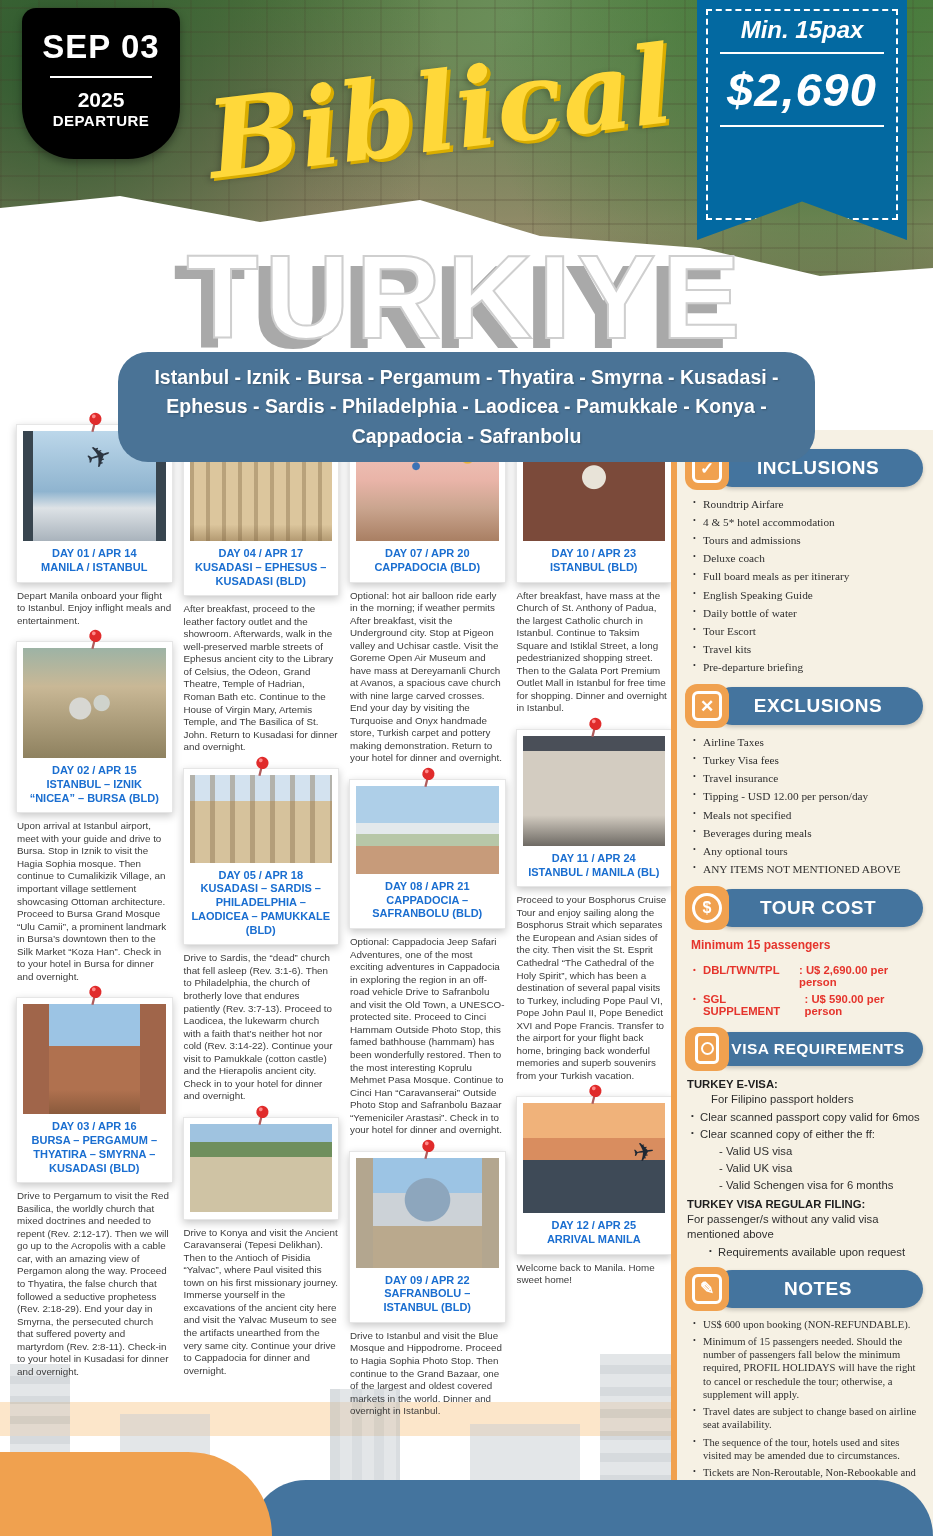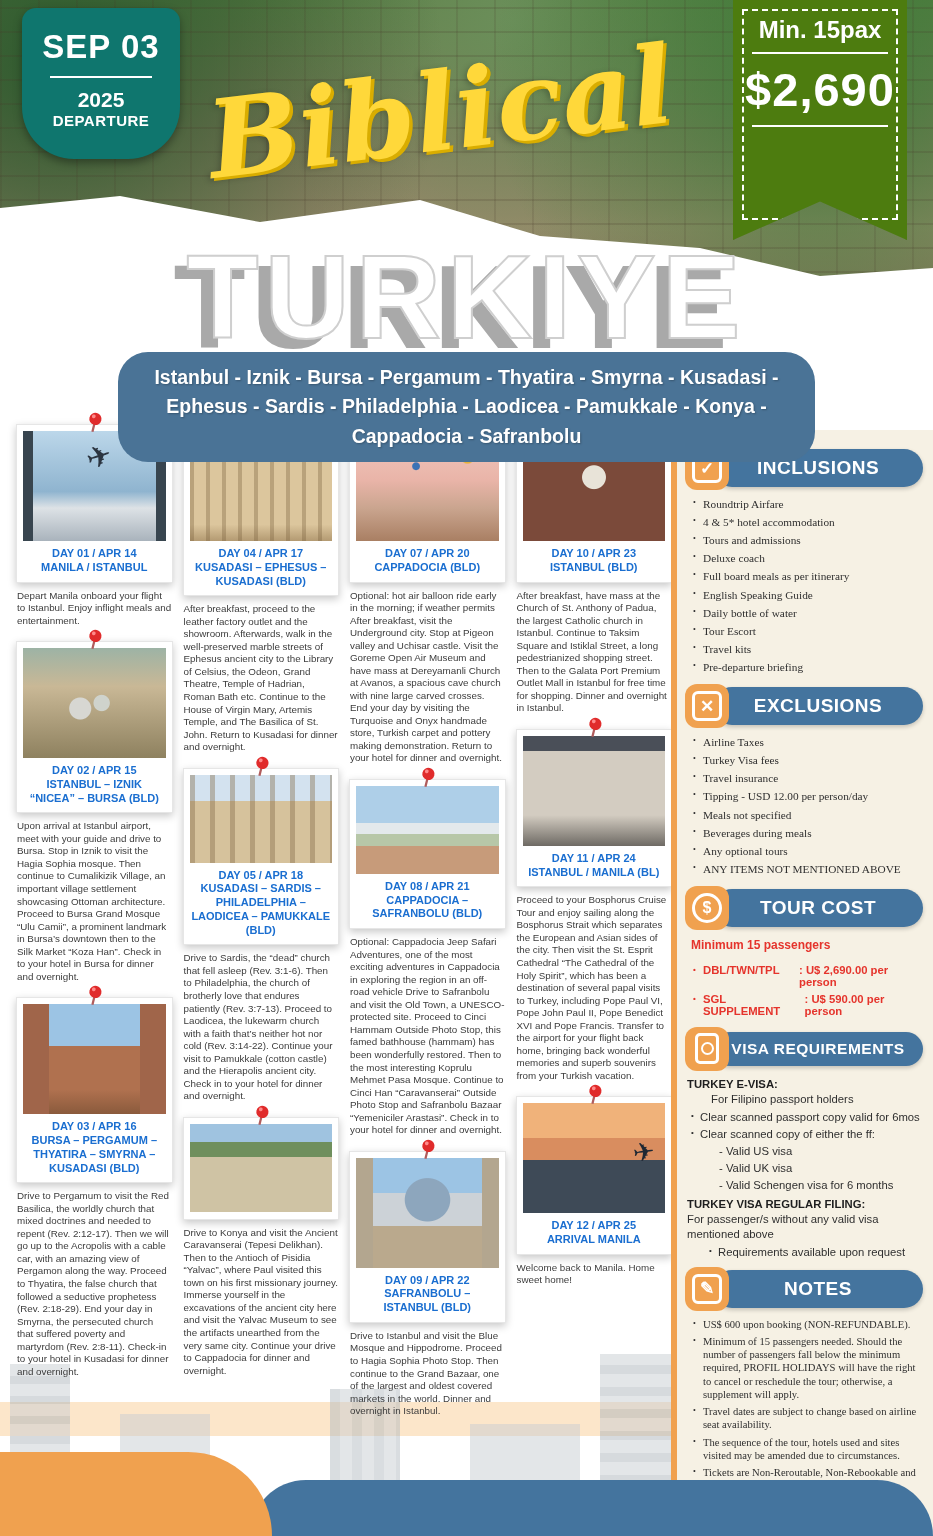--- a/index.html
+++ b/index.html
@@ -9,29 +9,29 @@
   .hero{position:absolute;top:0;left:0;width:933px;height:345px;
     background:
       repeating-linear-gradient(0deg, rgba(70,55,40,.18) 0 2px, transparent 2px 24px),
       repeating-linear-gradient(90deg, rgba(70,55,40,.14) 0 2px, transparent 2px 38px),
       radial-gradient(circle at 88% 22%, #3f7d3a 0%, rgba(63,125,58,0) 38%),
       radial-gradient(circle at 6% 18%, #2e5a2e 0%, rgba(46,90,46,0) 42%),
       radial-gradient(circle at 55% 6%, #6b8f5a 0%, rgba(107,143,90,0) 45%),
       linear-gradient(180deg,#5b7a43 0%,#8a795f 38%,#9d8a6d 66%,#7a6b52 100%);}
   .hero-wave{position:absolute;top:188px;left:0;width:933px;height:160px;z-index:1;}
 
-  .date-badge{position:absolute;top:8px;left:22px;width:142px;z-index:3;background:#0f766e;color:#fff;
+  .date-badge{position:absolute;top:8px;left:22px;width:142px;z-index:3;background:#000000;color:#fff;
     text-align:center;border-radius:14px 14px 52px 52px;padding:20px 8px 30px;box-shadow:0 4px 8px rgba(0,0,0,.35);}
   .date-badge .d1{font-size:33px;font-weight:bold;letter-spacing:1px;}
   .date-badge .sep{width:72%;height:2px;background:#fff;margin:10px auto;}
   .date-badge .d2{font-size:21px;font-weight:bold;}
   .date-badge .d3{font-size:15px;font-weight:bold;letter-spacing:.5px;}
 
-  .price-ribbon{position:absolute;top:0;right:26px;width:174px;height:240px;z-index:3;background:#4d7c0f;color:#fff;
-    text-align:center;clip-path:polygon(0 0,100% 0,100% 100%,50% 84%,0 100%);box-shadow:0 6px 10px rgba(0,0,0,.3);}
+  .price-ribbon{position:absolute;top:0;right:26px;width:210px;height:240px;z-index:3;background:#0369a1;color:#fff;
+    text-align:center;clip-path:polygon(0 0,100% 0,100% 100%,50% 84%,0 100%);box-shadow:0 6px 10px rgba(0,0,0,.3);font-style:italic;}
   .price-ribbon::after{content:"";position:absolute;left:9px;right:9px;top:9px;bottom:20px;border:2px dashed #fff;pointer-events:none;}
   .pr-min{font-size:24px;font-weight:bold;margin-top:16px;}
   .pr-sep{width:78%;height:2px;background:#fff;margin:8px auto;}
   .pr-price{font-size:47px;font-weight:bold;letter-spacing:1px;}
   .pr-note{font-size:19px;font-weight:bold;line-height:1.2;padding:0 18px;}
 
   .biblical{position:absolute;top:58px;left:60px;width:760px;z-index:2;text-align:center;
     font-family:"DejaVu Serif",serif;font-style:italic;font-weight:bold;font-size:108px;color:#ffd83a;
     transform:rotate(-7deg);text-shadow:3px 3px 0 #d9ad00, -2px 2px 6px rgba(0,0,0,.25);line-height:1;}
   .turkiye{position:absolute;top:238px;left:0;width:933px;z-index:1;text-align:center;

